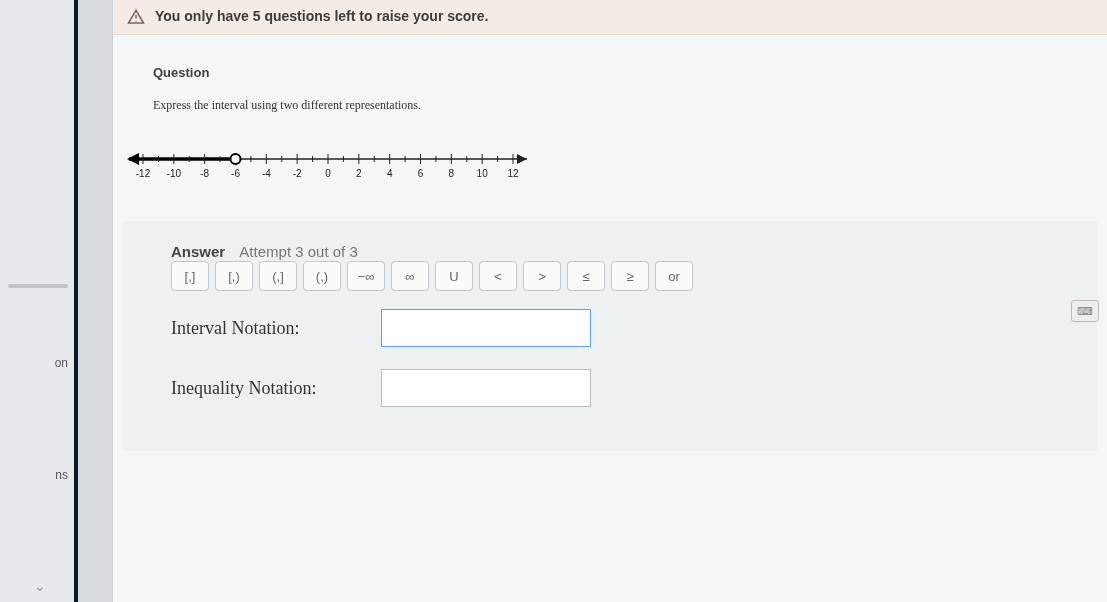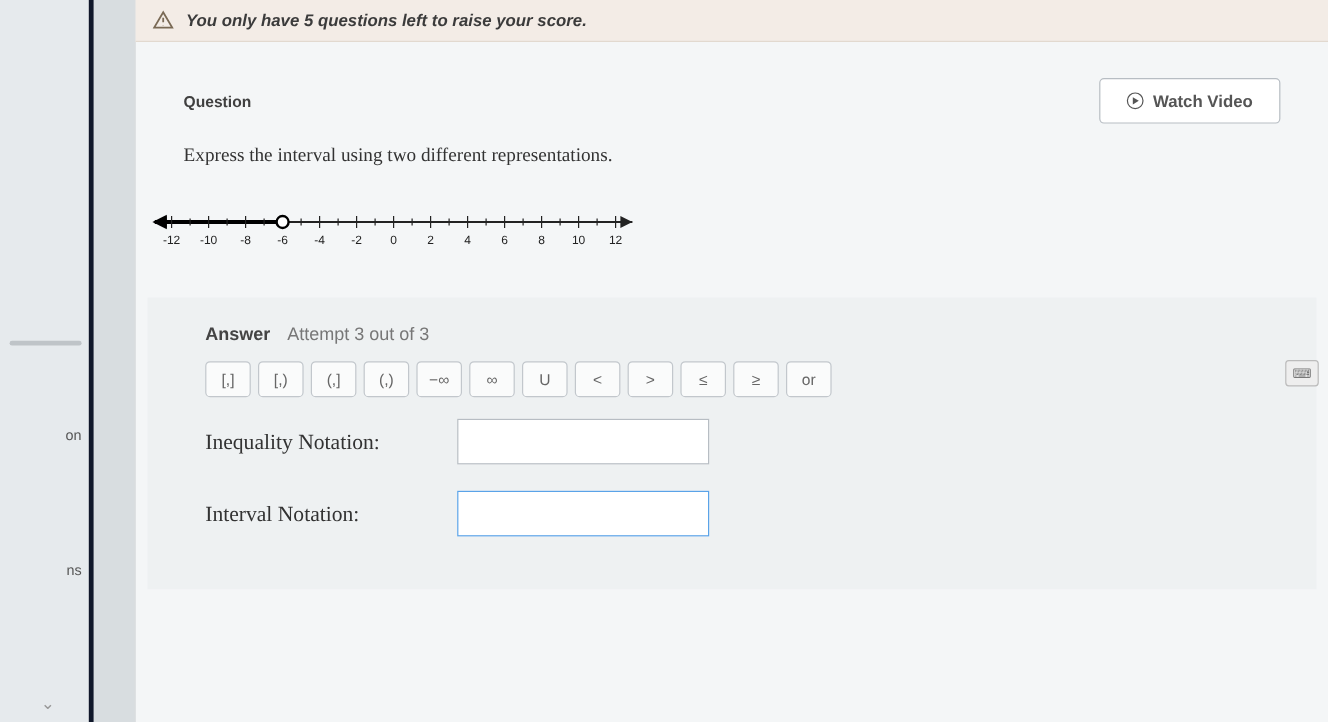--- a/index.html
+++ b/index.html
@@ -25,28 +25,27 @@
   .sidebar-bar { position:absolute; left:8px; top:284px; width:60px; height:4px; background:#bfc4c8; border-radius:2px;}
   .sidebar-chevron { position:absolute; left:34px; bottom:8px; color:#999; font-size:14px;}
   .main {
     position: absolute;
     left: 112px; top: 0; right: 0;
     height: 100%;
     background: #f4f6f7;
     border-left: 1px solid #cfd3d6;
   }
   .alert {
-    display:flex; align-items:center;
+    display:flex; align-items:flex-start;
     padding: 8px 14px;
     background: #f3ece6;
     border-bottom: 1px solid #e2d9cf;
     font-size: 14px;
     color: #3b3b3b;
     font-weight:600;
-    font-style:italic;
   }
   .alert-icon {
     width:18px;height:18px;margin-right:10px;
     display:inline-flex;align-items:center;justify-content:center;
   }
   .header-row {
     display:flex; justify-content: space-between; align-items:center;
     padding: 30px 40px 10px 40px;
   }
   .question-label { font-size: 13px; font-weight:700; color:#404040; }
@@ -54,30 +53,30 @@
   .btn-outline {
     border:1px solid #b7bdc3; background:#fff; color:#555;
     padding: 10px 22px; border-radius:4px; font-size:14px; font-weight:600;
     display:inline-flex; align-items:center; gap:8px;
     cursor:pointer;
   }
   .play-icon { width:14px;height:14px;border:1.5px solid #555;border-radius:50%;display:inline-flex;align-items:center;justify-content:center;}
   .play-icon::after{content:"";border-left:5px solid #555;border-top:3px solid transparent;border-bottom:3px solid transparent;margin-left:1px;}
   .prompt {
     font-family: Georgia, 'Times New Roman', serif;
-    font-size: 16px; color:#333;
+    font-size: 12px; color:#333;
     padding: 8px 40px 20px 40px;
   }
   .numberline-wrap { text-align:left; padding:6px 0 28px 0;}
   .numberline { display:inline-block; }
   .answer-section {
     margin: 0 10px; padding: 22px 48px;
     background:#eef1f2;
   }
-  .answer-header { font-size:15px; color:#444; margin-bottom:14px;}
+  .answer-header { font-size:15px; color:#444; margin-bottom:1px;}
   .answer-header .bold{font-weight:700;margin-right:10px;}
   .answer-header .attempt{color:#777;font-weight:500;}
   .symbol-row { display:flex; gap:6px; margin-bottom:18px; flex-wrap:wrap;}
   .sym-btn {
     border:1px solid #c2c7cc; background:#fafbfb;
     min-width:38px; height:30px; border-radius:4px;
     display:inline-flex; align-items:center; justify-content:center;
     font-size:13px; color:#666; cursor:pointer;
     padding:0 8px;
   }
@@ -110,24 +109,20 @@
       <svg width="18" height="18" viewBox="0 0 24 24">
           <path fill="none" stroke="#7a6a55" stroke-width="2" d="M12 3 L22 20 H2 Z M12 9v5 M12 17v.5"></path>
         </svg>
     </span>
     <span>You only have 5 questions left to raise your score.</span>
   </div>
 
   <div class="header-row">
     <div class="question-label">Question</div>
     <div class="header-buttons">
-      <button class="btn-outline">
-        <span class="play-icon"></span>
-        <span>Watch Video</span>
-      </button>
     </div>
   </div>
 
   <div class="prompt">Express the interval using two different representations.</div>
 
   <div class="numberline-wrap">
     <svg class="numberline" id="nl-svg" width="430" height="50">
         <line x1="16" y1="20" x2="414" y2="20" stroke="#222" stroke-width="1.5"></line>
         <polygon points="16,20 26,15 26,25" fill="#222"></polygon>
         <polygon points="414,20 404,15 404,25" fill="#222"></polygon>
@@ -188,23 +183,23 @@
         <button class="sym-btn">−∞</button>
         <button class="sym-btn">∞</button>
         <button class="sym-btn">U</button>
         <button class="sym-btn">&lt;</button>
         <button class="sym-btn">&gt;</button>
         <button class="sym-btn">≤</button>
         <button class="sym-btn">≥</button>
         <button class="sym-btn">or</button>
       </div>
     <div class="notation-row">
+      <div class="notation-label">Interval Notation:</div>
+      <input class="notation-input" value="" style="">
+    </div>
+    <div class="notation-row">
       <div class="notation-label">Inequality Notation:</div>
       <input class="notation-input gray" value="" style="">
     </div>
-    <div class="notation-row">
-      <div class="notation-label">Interval Notation:</div>
-      <input class="notation-input" value="" style="">
-    </div>
   </div>
 
   <div class="float-tool">⌨</div>
 </div>
 
 </body></html>

